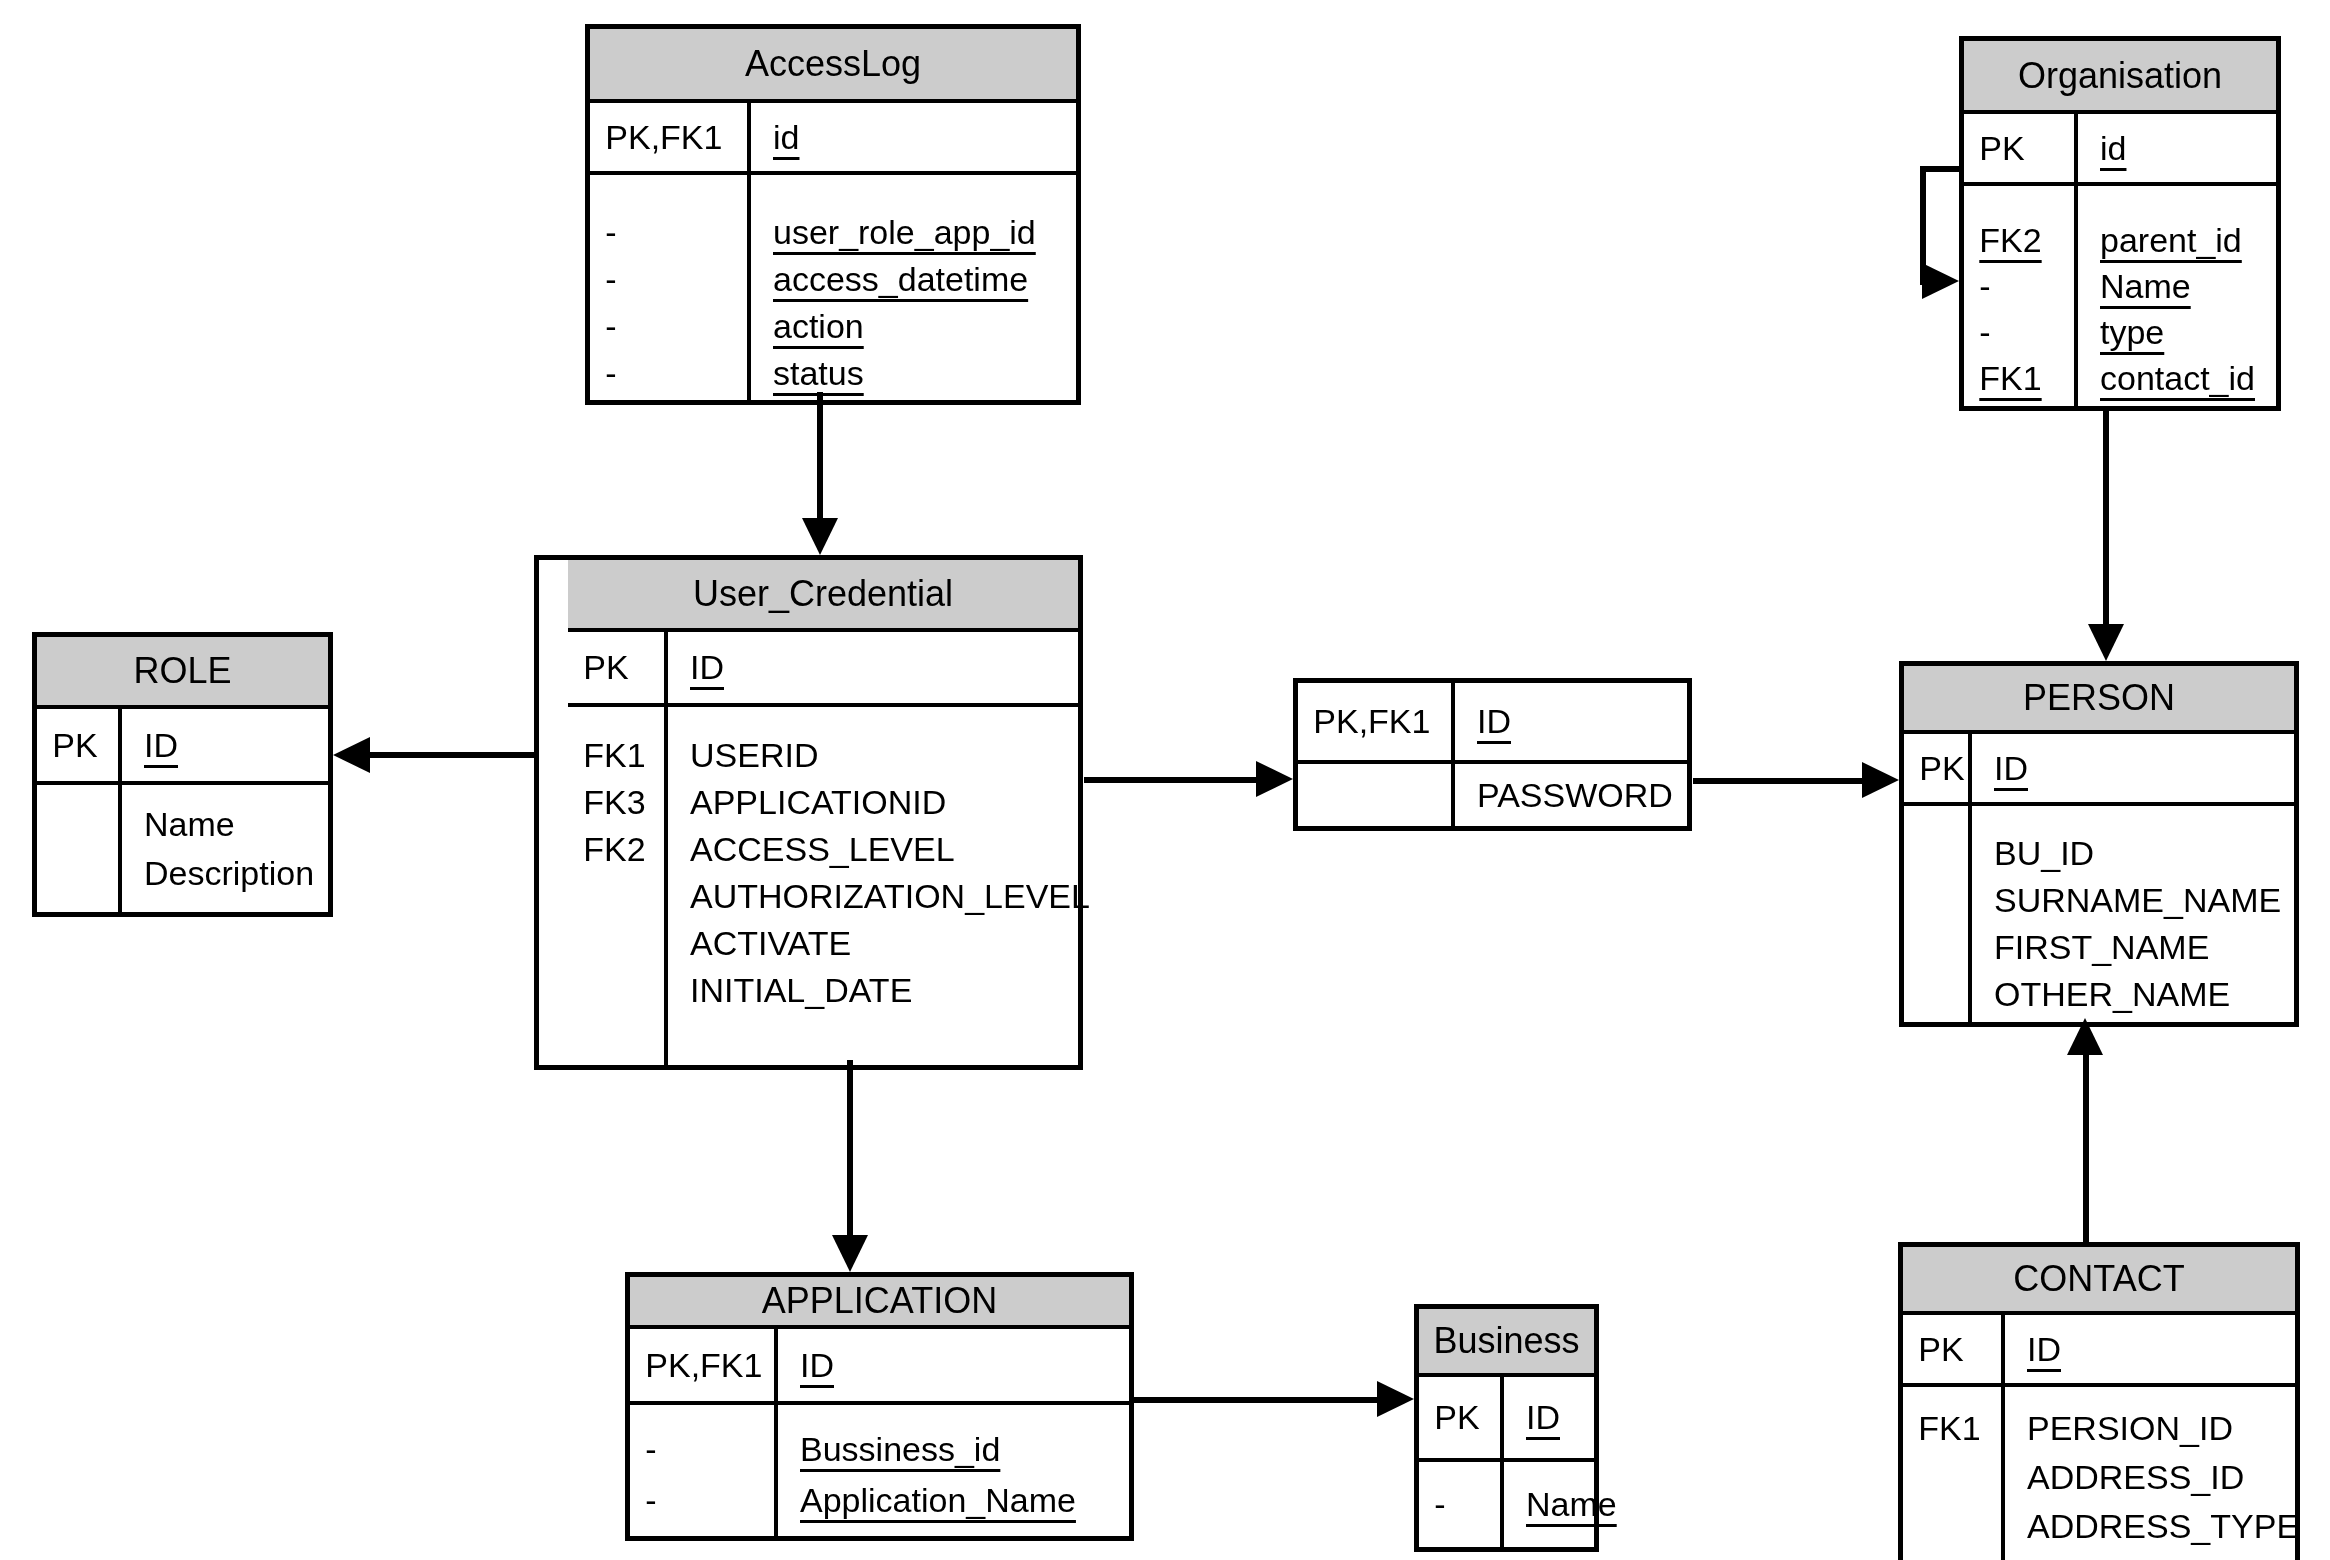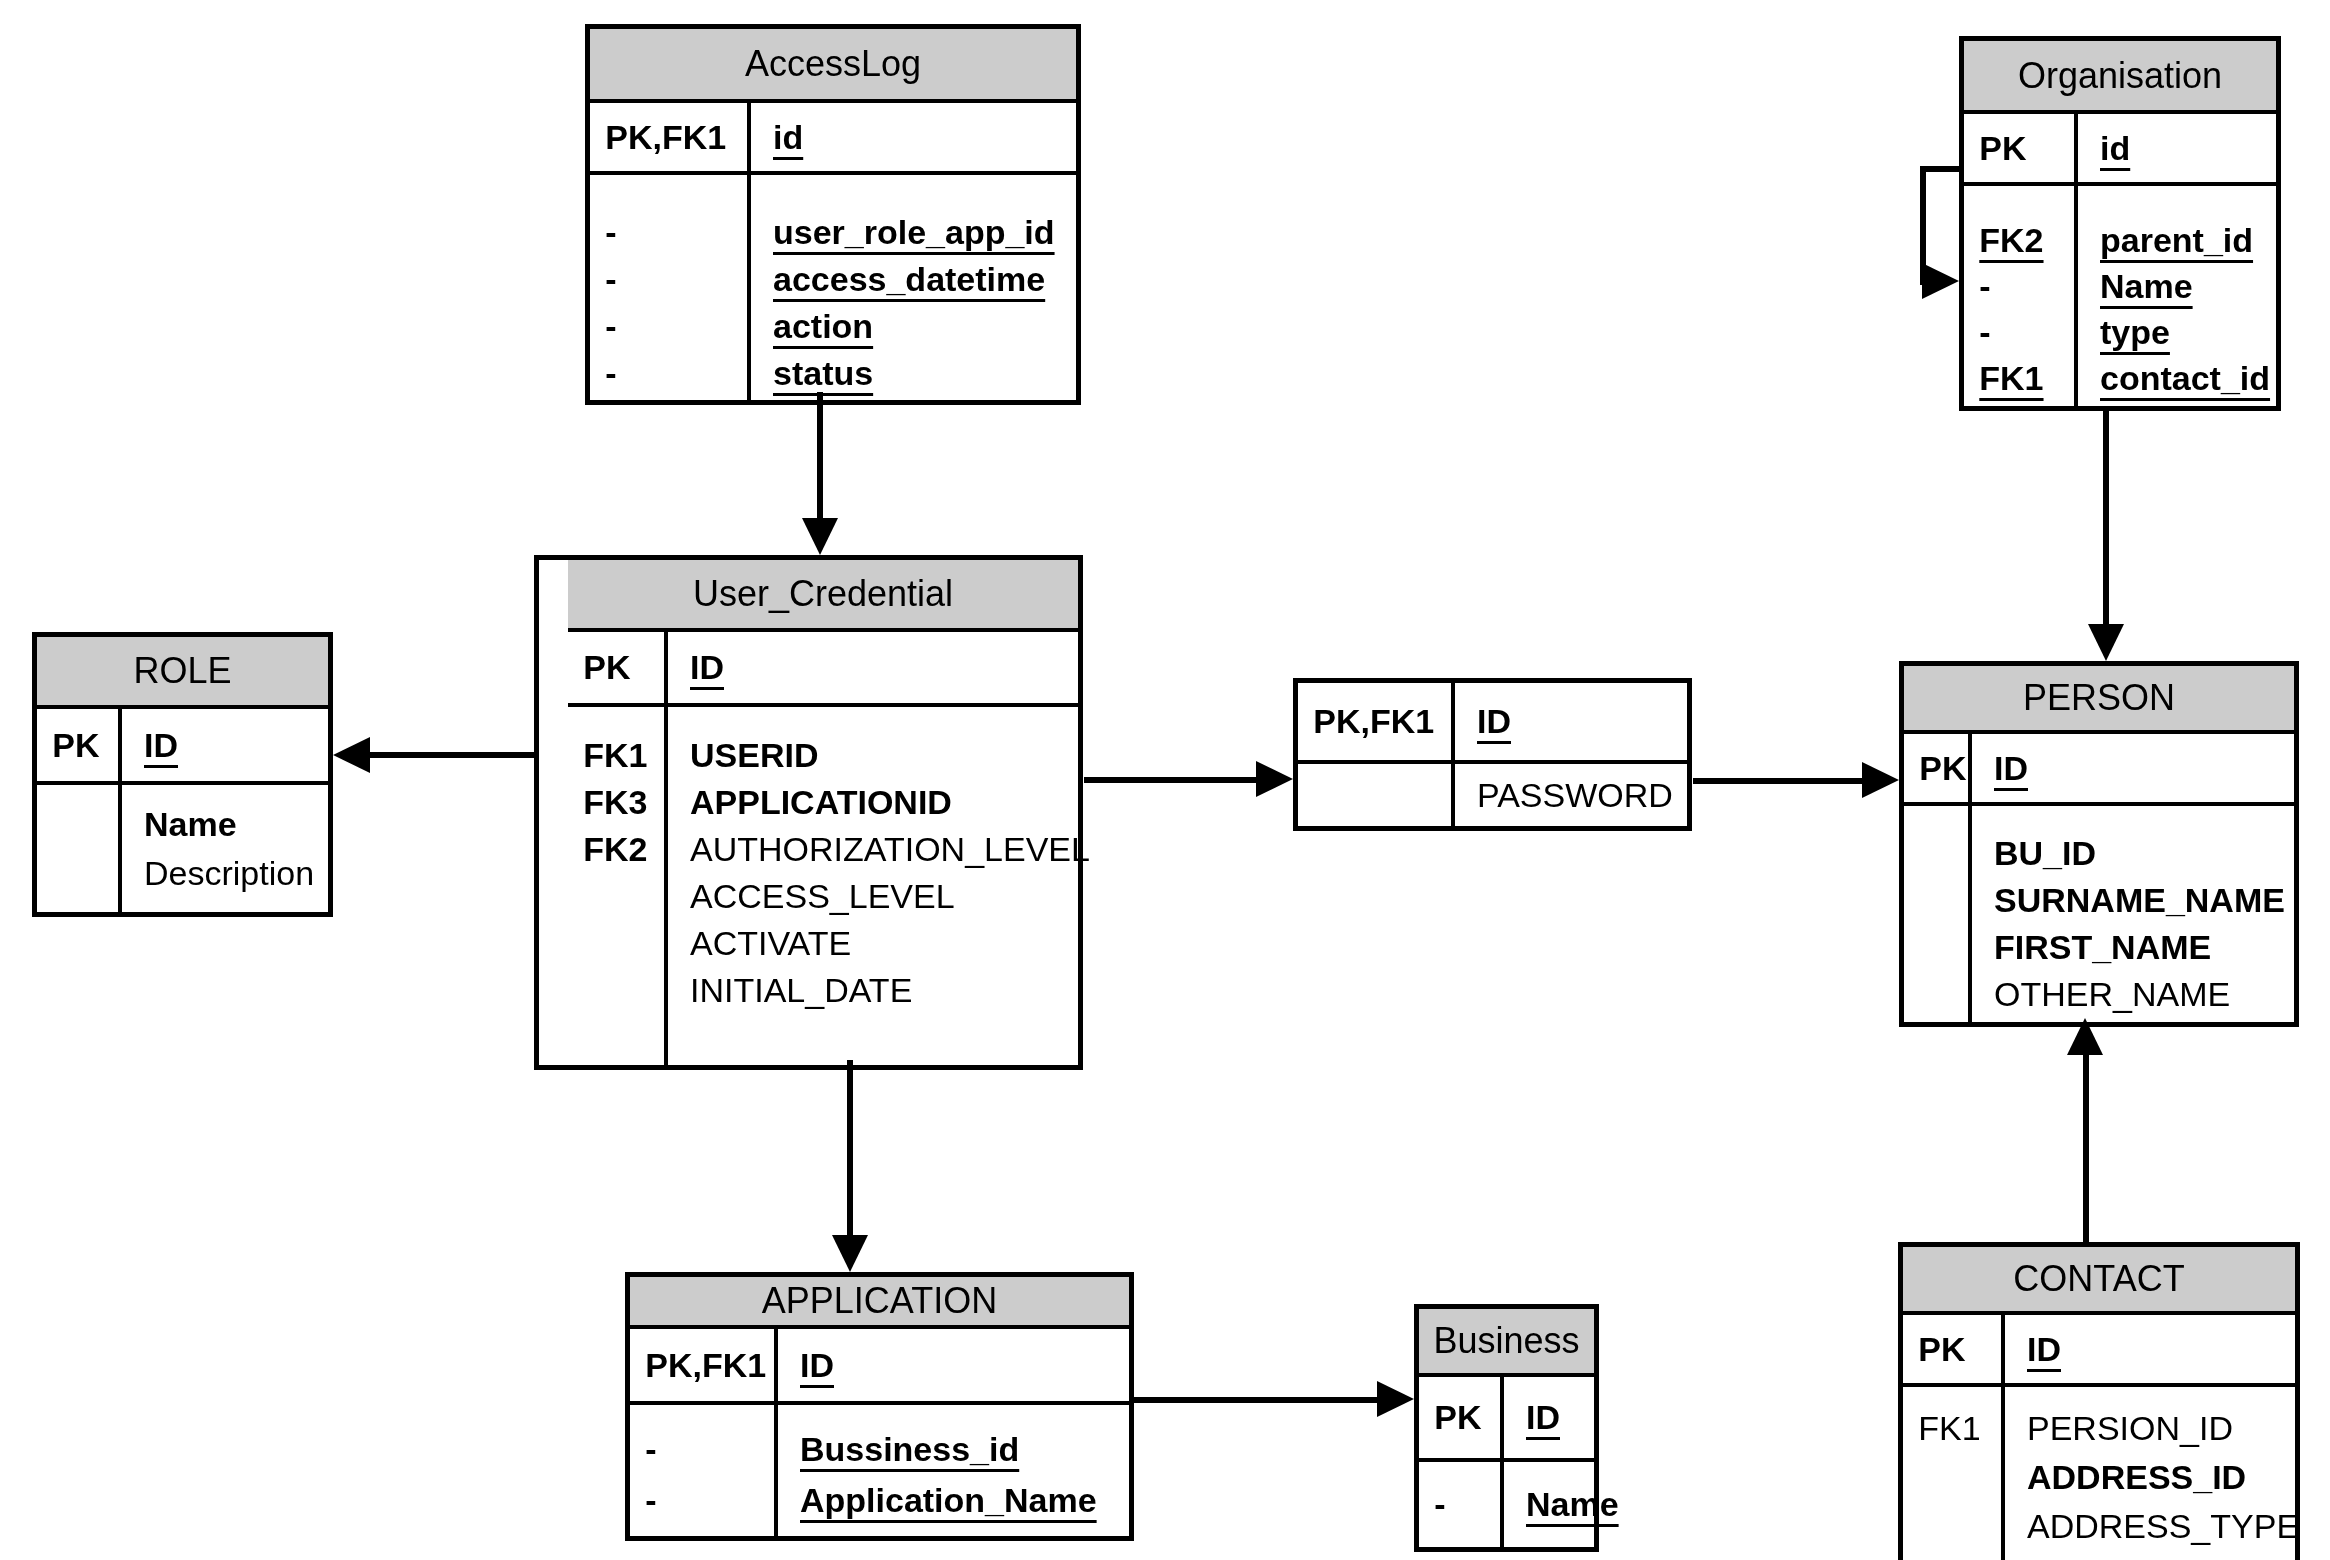--- a/index.html
+++ b/index.html
@@ -11,21 +11,21 @@
   .hd{background:#cccccc;border-bottom:4.2px solid #000;display:flex;align-items:center;justify-content:center;
       font-size:36px;box-sizing:border-box;}
   .row{display:flex;border-bottom:4.2px solid #000;box-sizing:border-box;}
   .row.last{border-bottom:none;}
   .key{width:var(--keyw);flex:0 0 var(--keyw);border-right:4.2px solid #000;box-sizing:border-box;
        padding-left:15.3px;display:flex;flex-direction:column;justify-content:flex-start;padding-top:var(--pt,0px);}
   .fld{flex:1;box-sizing:border-box;padding-left:22px;display:flex;flex-direction:column;
        justify-content:flex-start;padding-top:var(--pt,0px);}
   .r1 .key,.r1 .fld{justify-content:center;padding-top:0;}
   .key span,.fld span{display:block;line-height:var(--lh,49px);font-size:34px;white-space:nowrap;}
-  .b{font-weight:bold;}
+  .b{font-weight:normal;}
   .u{text-decoration:underline;text-decoration-thickness:3.4px;text-underline-offset:7.6px;}
 
   
   .ln{position:absolute;background:#000;}
   .ah{position:absolute;width:0;height:0;}
   .ah-down{border-left:18.7px solid transparent;border-right:18.7px solid transparent;border-top:37px solid #000;}
   .ah-up{border-left:18.7px solid transparent;border-right:18.7px solid transparent;border-bottom:37px solid #000;}
   .ah-left{border-top:18.7px solid transparent;border-bottom:18.7px solid transparent;border-right:37px solid #000;}
   .ah-right{border-top:18.7px solid transparent;border-bottom:18.7px solid transparent;border-left:37px solid #000;}
 </style>
@@ -125,22 +125,22 @@
     </div>
     <div class="row last" style="height:358px;--pt:25.4px;--lh:47px">
       <div class="key">
         <span class="b">FK1</span>
         <span class="b">FK3</span>
         <span class="b">FK2</span>
       </div>
       <div class="fld">
         <span class="b">USERID</span>
         <span class="b">APPLICATIONID</span>
+        <span>ACCESS_LEVEL</span>
         <span>AUTHORIZATION_LEVEL</span>
-        <span>ACCESS_LEVEL</span>
         <span>ACTIVATE</span>
         <span>INITIAL_DATE</span>
       </div>
     </div>
   </div>
 
   <div class="tbl" style="left:1293px;top:678px;width:399px;--keyw:157px;">
     <div class="row r1" style="height:81px">
       <div class="key">
         <span class="b">PK,FK1</span>

